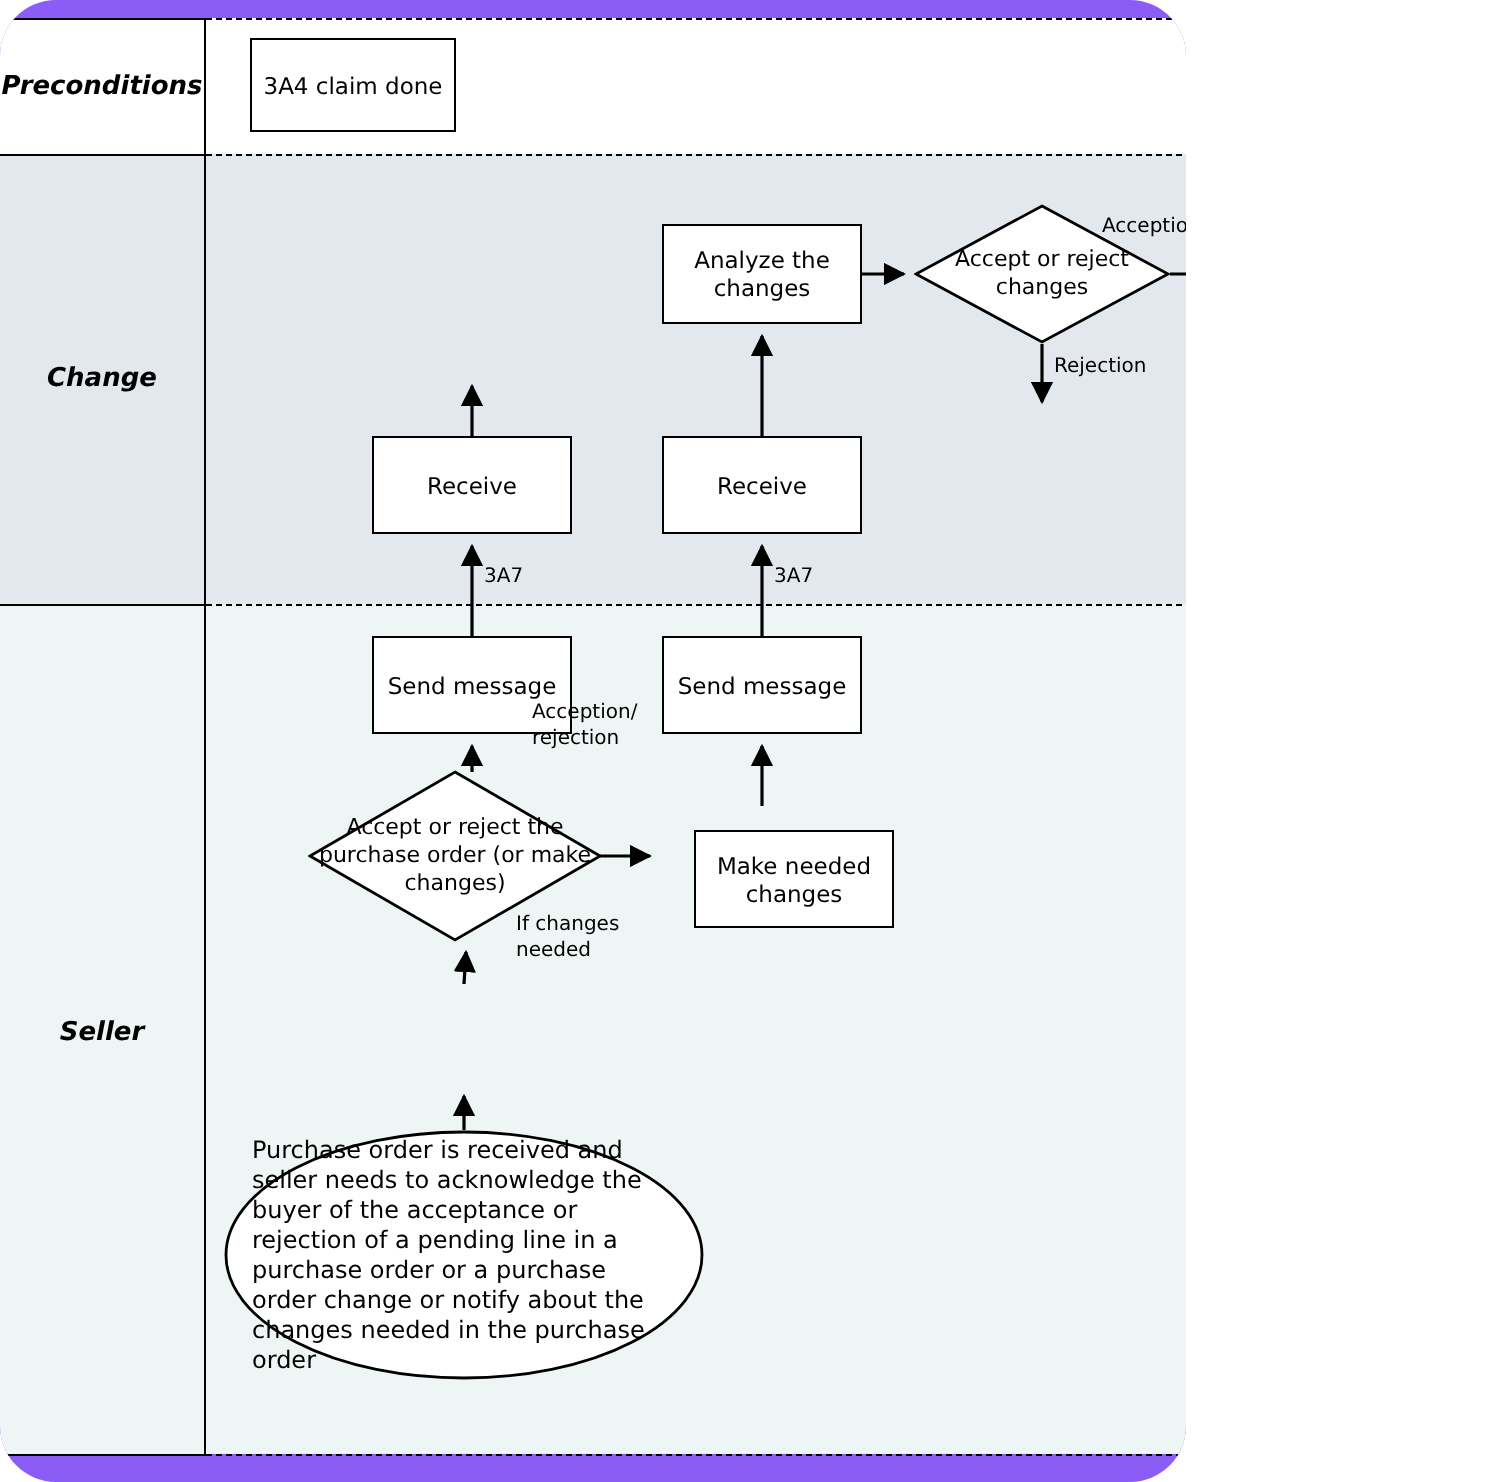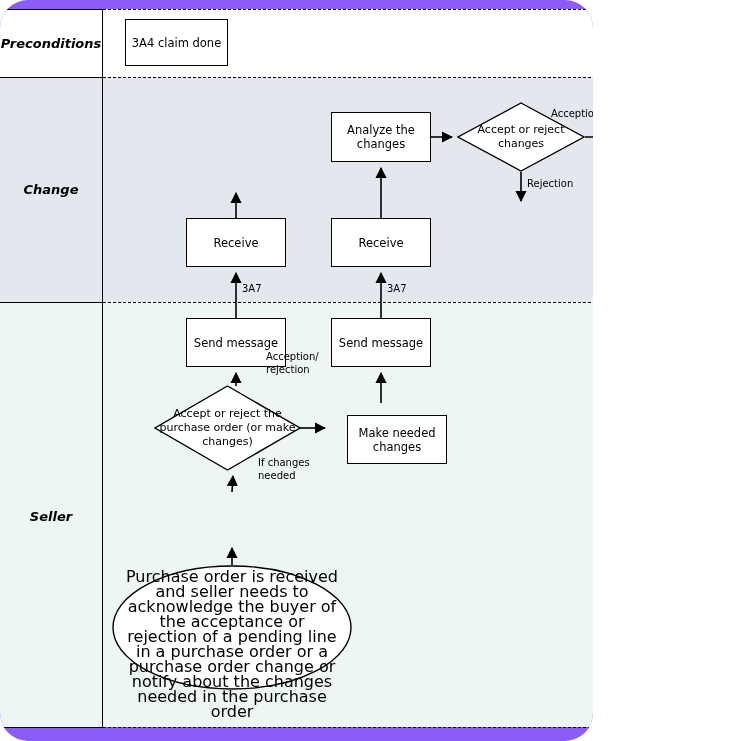--- a/index.html
+++ b/index.html
@@ -26,23 +26,23 @@
   .node{position:absolute;box-sizing:border-box;display:flex;align-items:center;
         justify-content:center;text-align:center;color:#000;}
   .box{background:#ffffff;border:1px solid #000;font-size:11.5px;line-height:14px;padding:2px;}
   .diamond-wrap{position:absolute;}
   .diamond-wrap svg{position:absolute;left:0;top:0;}
   .diamond-text{position:absolute;left:0;top:0;width:100%;height:100%;
      display:flex;align-items:center;justify-content:center;text-align:center;
      font-size:11px;line-height:14px;color:#000;}
   .ellipse-wrap{position:absolute;}
   .ellipse-wrap svg{position:absolute;left:0;top:0;}
-  .ellipse-text{position:absolute;left:0;top:16px;width:100%;height:100%;
-     display:flex;align-items:center;justify-content:center;text-align:center;
-     font-size:16px;line-height:15px;color:#000;padding:0 14px;box-sizing:border-box;}
+  .ellipse-text{position:absolute;left:0;top:0;width:100%;height:100%;
+     display:flex;align-items:center;justify-content:center;
+     font-size:12px;line-height:15px;color:#000;padding:0 14px;box-sizing:border-box;}
 
   
   .edge-label{position:absolute;font-size:10px;line-height:13px;color:#000;white-space:pre;}
 
   
   #edges{position:absolute;left:0;top:0;width:746px;height:741px;pointer-events:none;}
 </style>
 </head>
 <body>
 

